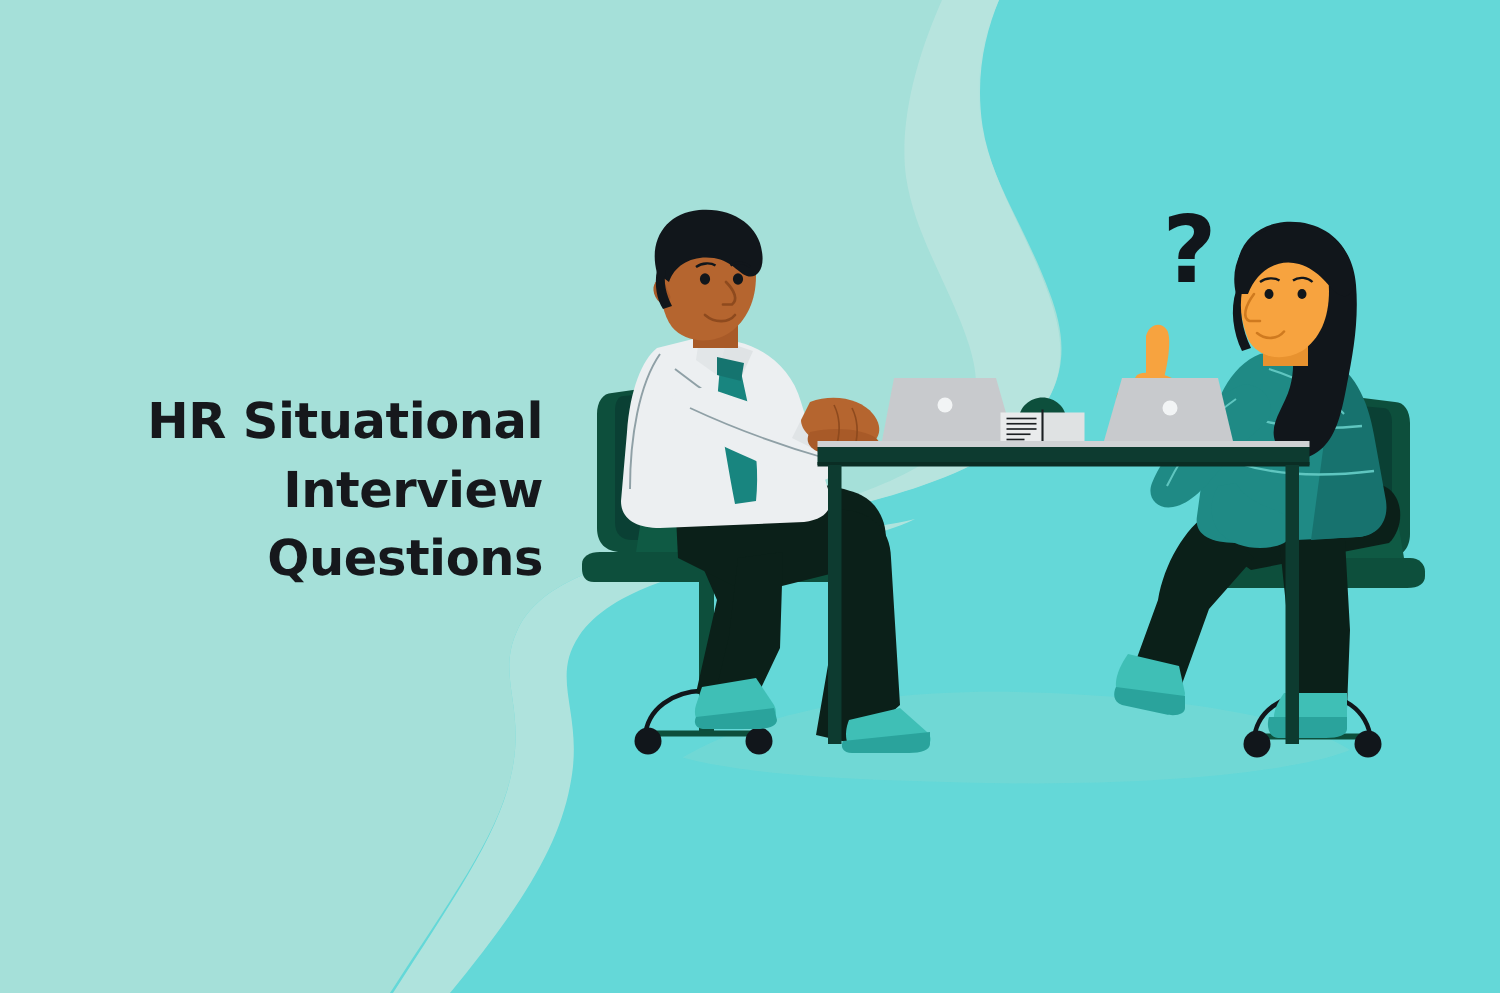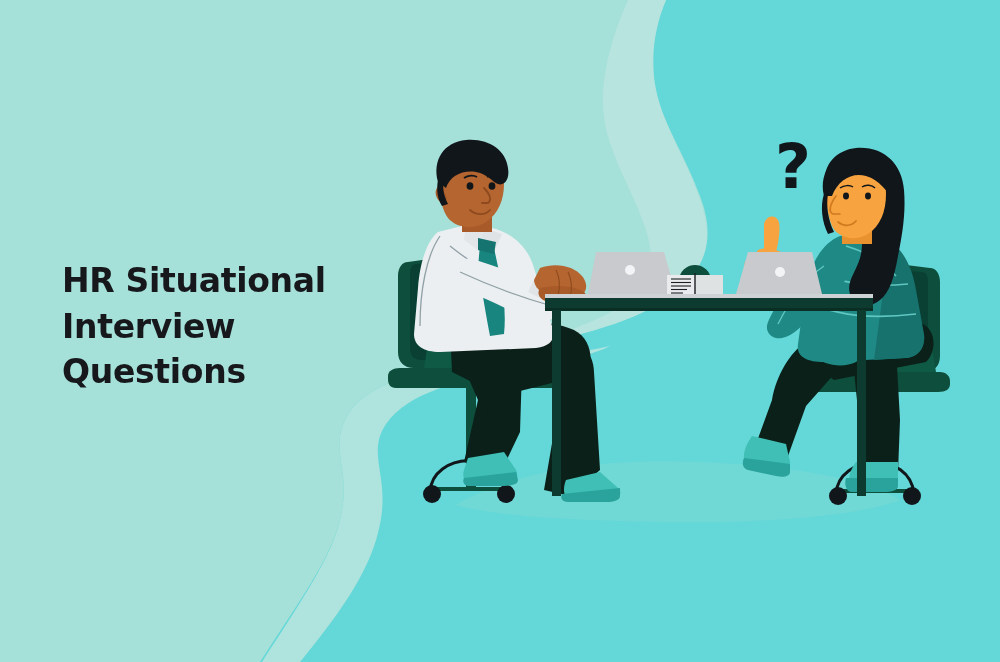--- a/index.html
+++ b/index.html
@@ -30,20 +30,21 @@
     top: 258px;
     width: 300px;
     font-family: "DejaVu Sans", "Liberation Sans", sans-serif;
     font-size: 33px;
     font-weight: bold;
     line-height: 1.38;
     letter-spacing: -0.3px;
     color: #16181c;
     white-space: pre-line;
     pointer-events: none;
+    text-align: right;
   }
 </style>
 </head>
 <body>
 
 <div id="canvas">
 
   <svg id="scene" viewBox="0 0 1000 662" preserveAspectRatio="none">
 
     <rect x="0" y="0" width="1000" height="662" fill="#a5e0d9"></rect>

